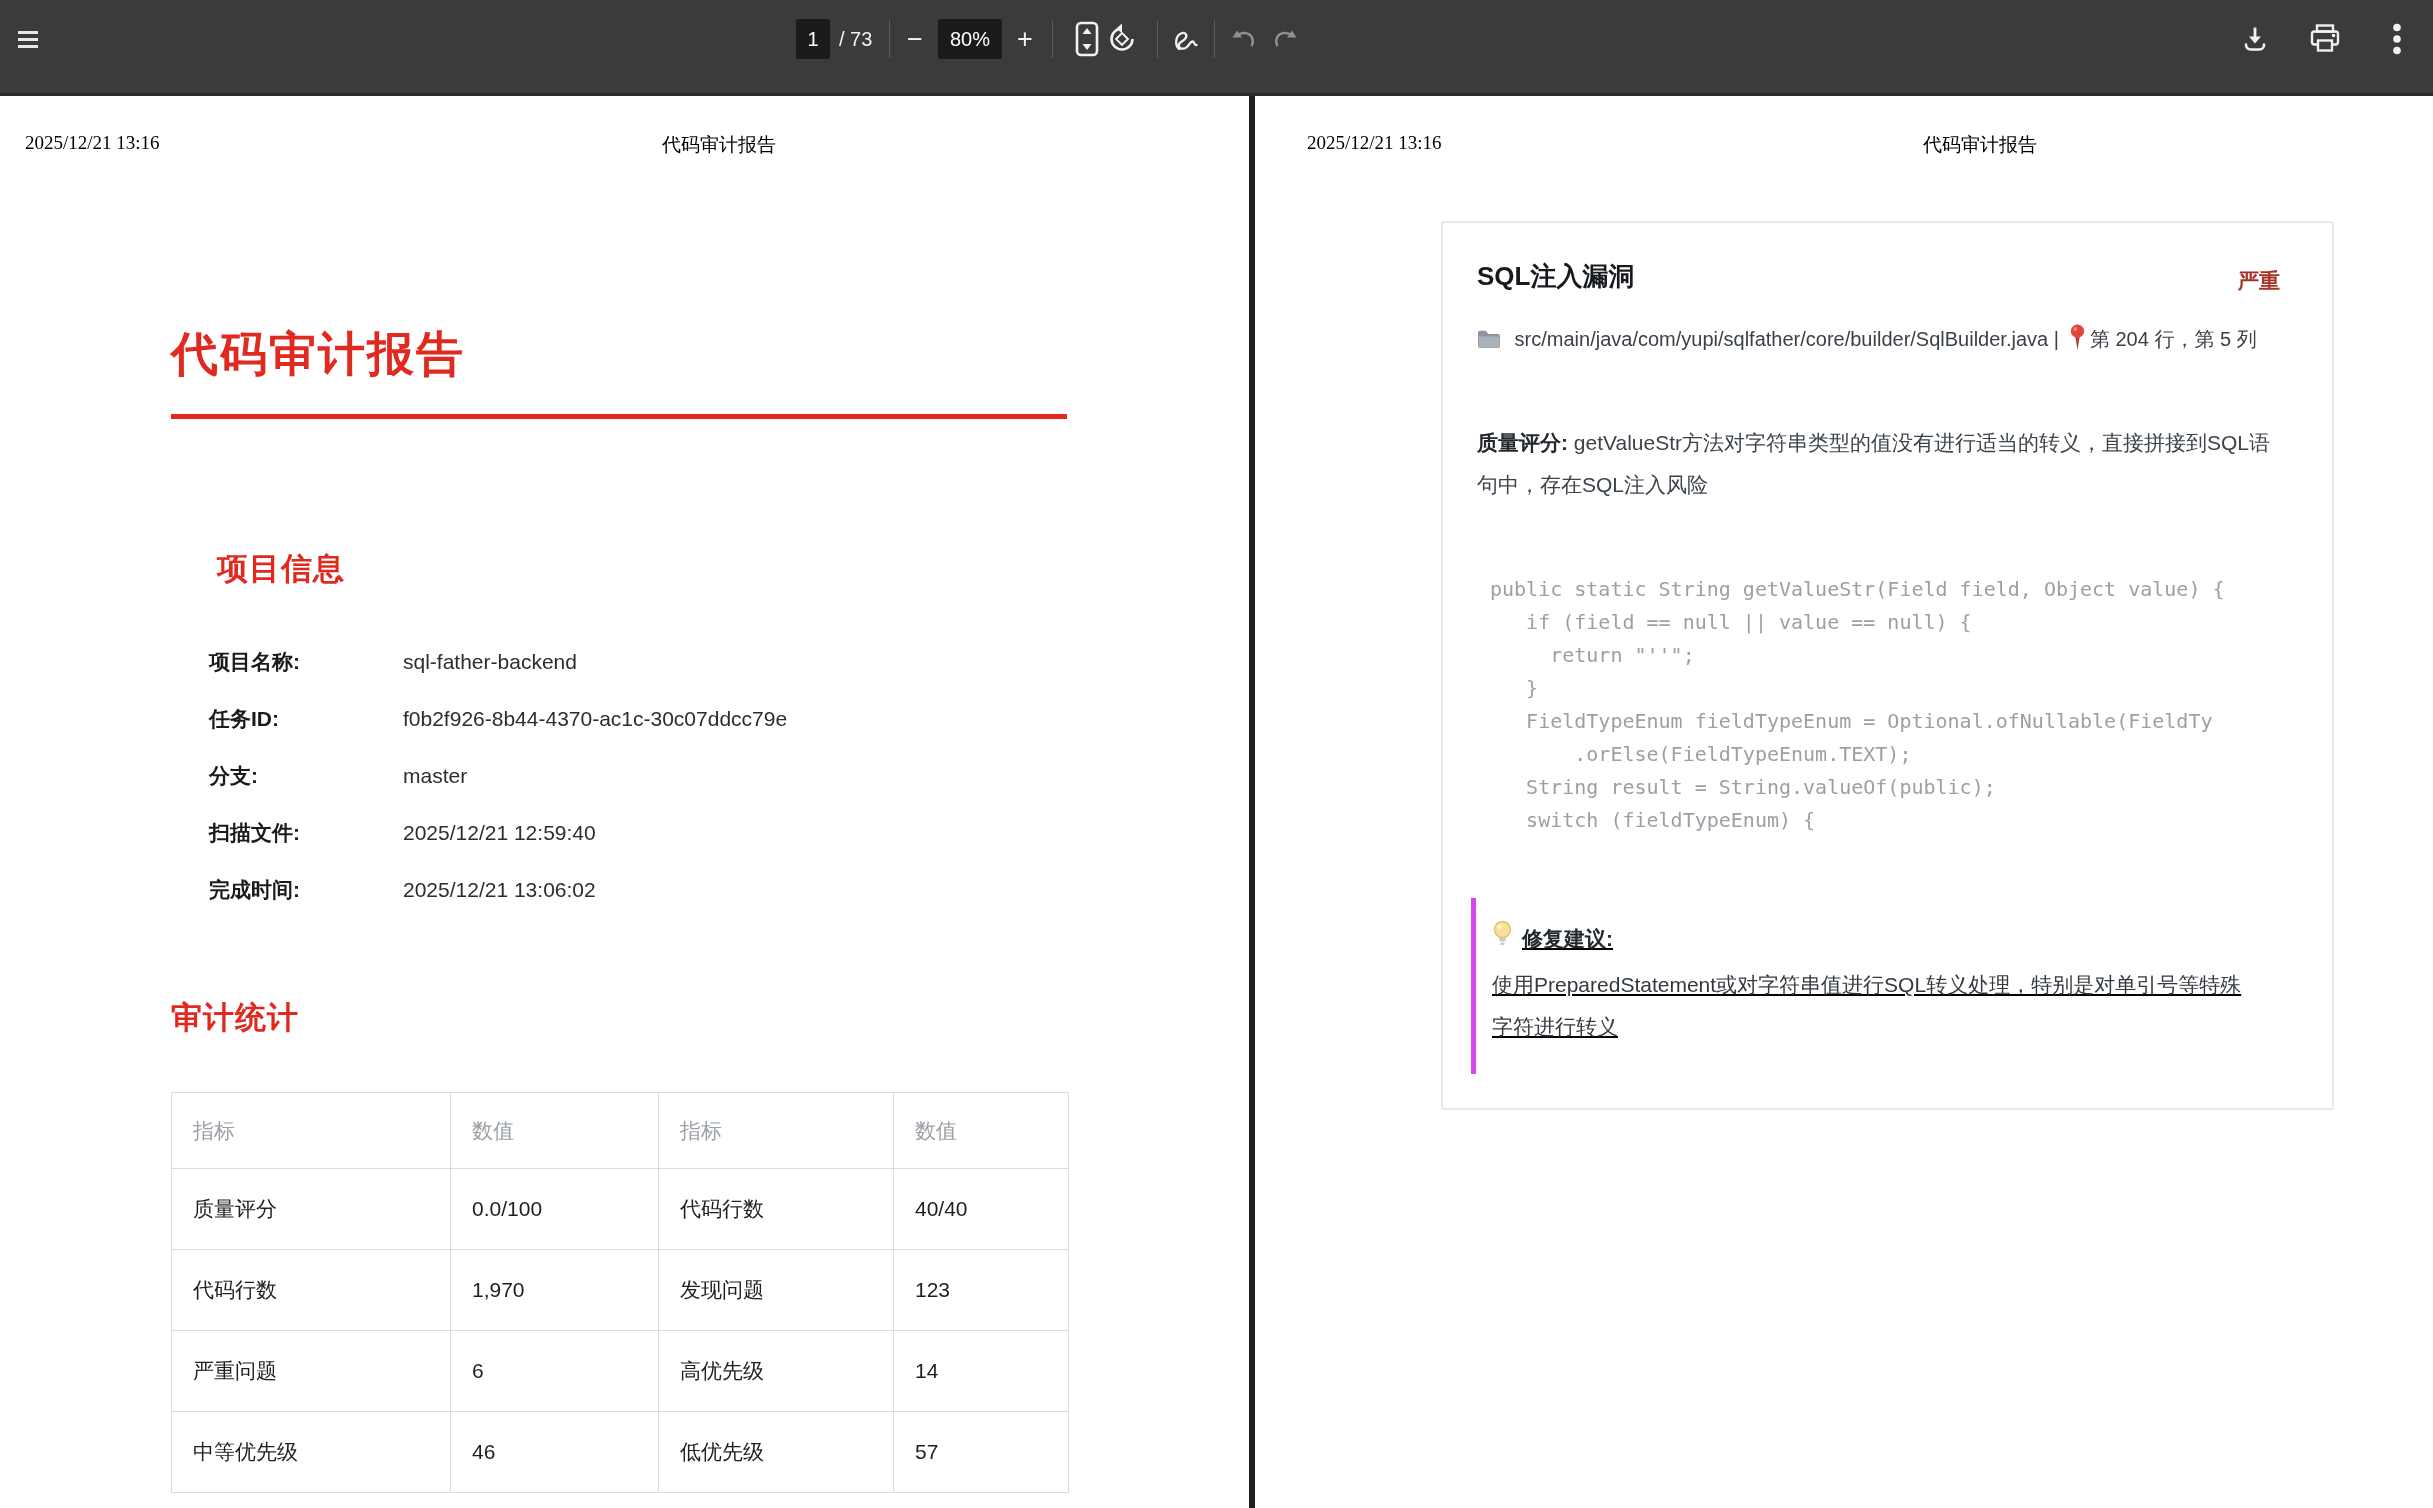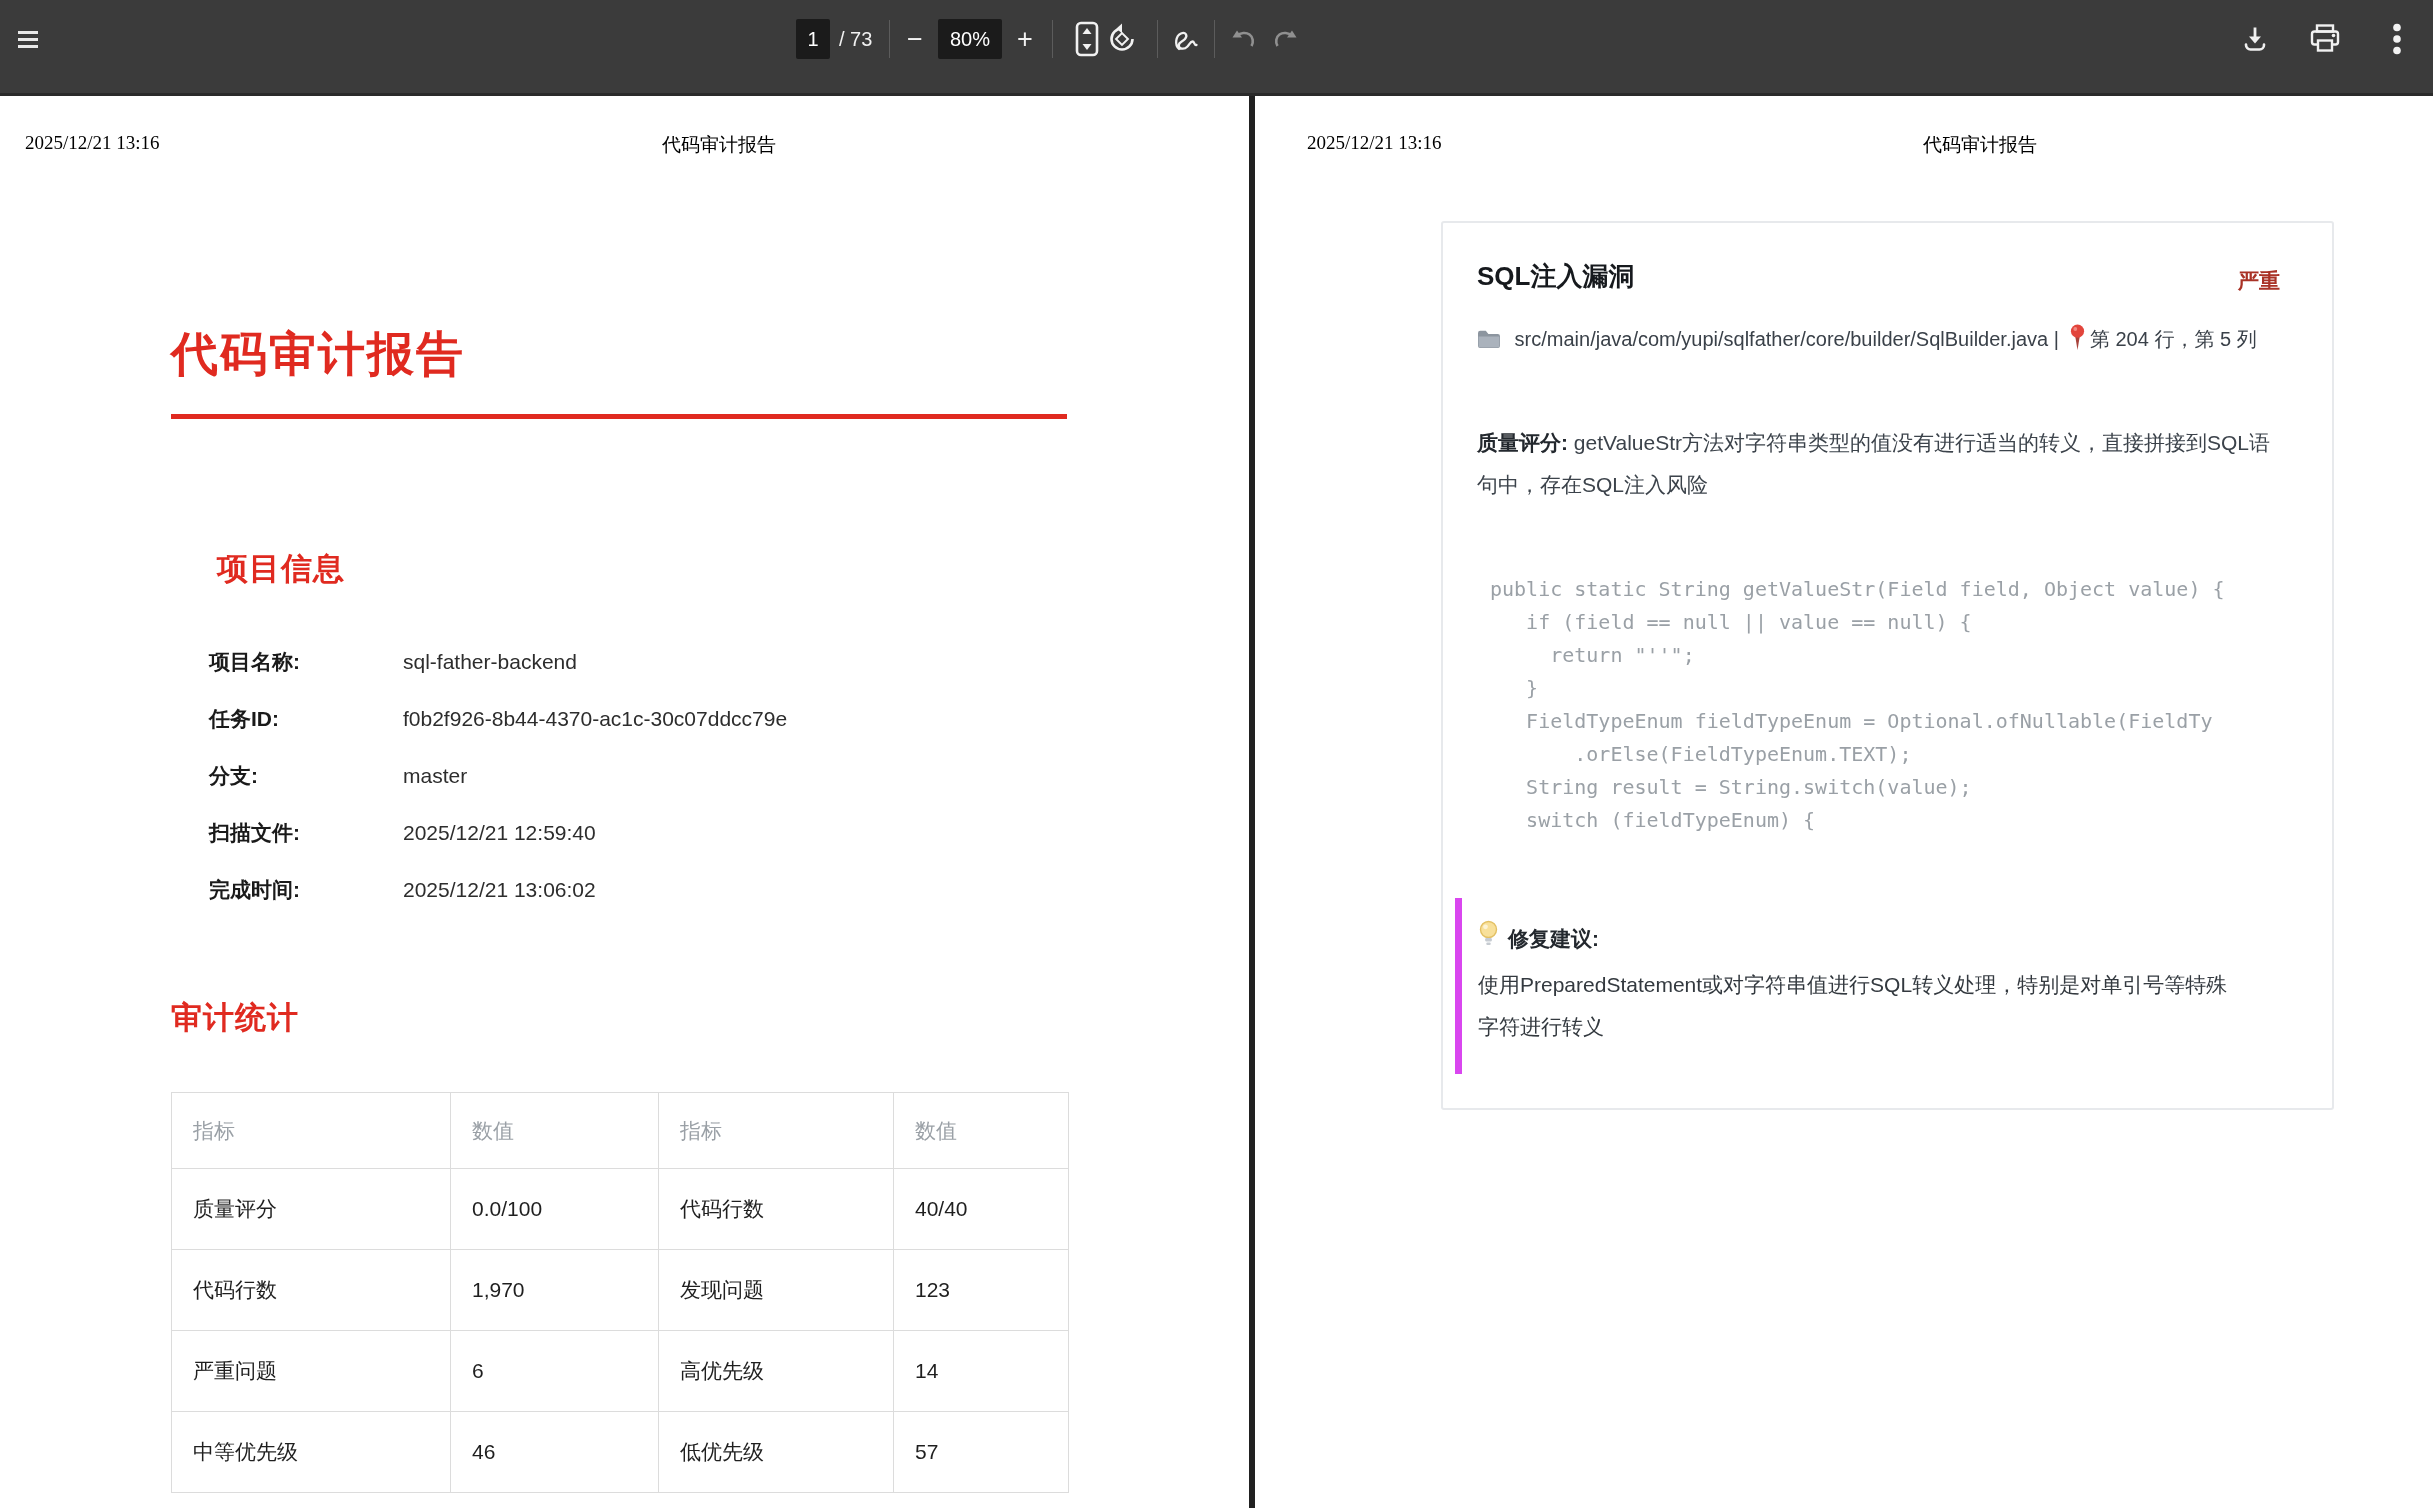--- a/index.html
+++ b/index.html
@@ -69,22 +69,22 @@
                 line-height:40px; color:#3a4149; }
   .issue-path svg { vertical-align:-3px; margin-right:8px; }
   .issue-path .pin svg { margin:0 4px 0 10px; vertical-align:-5px; }
   .issue-desc { position:absolute; left:34px; top:199px; width:796px; font-size:21px;
                 line-height:42px; color:#3c434b; }
   .issue-desc b { color:#23282e; }
   .code-block { position:absolute; left:47px; top:350px; width:832px; height:267px;
                 overflow:hidden; font-family:"DejaVu Sans Mono", monospace;
                 font-size:20px; line-height:33px; color:#9aa0a6; }
   .code-line { white-space:pre; }
-  .suggestion { position:absolute; left:12px; top:675px; width:796px;
-                border-left:7px solid #d946ef; padding:22px 0 26px 16px; }
+  .suggestion { position:absolute; left:28px; top:675px; width:796px;
+                border-left:5px solid #d946ef; padding:22px 0 26px 16px;text-decoration:underline; }
   .sugg-head { display:flex; align-items:center; gap:9px; font-size:21px; font-weight:bold;
                color:#23282e; line-height:34px; }
   .sugg-text { margin-top:6px; width:762px; font-size:21px; line-height:42px; color:#33393f; }
 </style>
 </head>
 <body>
 
 <div class="screen">
 
   <div class="toolbar">
@@ -296,21 +296,21 @@
         <span>getValueStr方法对字符串类型的值没有进行适当的转义，直接拼接到SQL语句中，存在SQL注入风险</span>
       </p>
 
       <div class="code-block">
         <div class="code-line">public static String getValueStr(Field field, Object value) {</div>
         <div class="code-line">   if (field == null || value == null) {</div>
         <div class="code-line">     return "''";</div>
         <div class="code-line">   }</div>
         <div class="code-line">   FieldTypeEnum fieldTypeEnum = Optional.ofNullable(FieldTy</div>
         <div class="code-line">       .orElse(FieldTypeEnum.TEXT);</div>
-        <div class="code-line">   String result = String.switch(value);</div>
+        <div class="code-line">   String result = String.valueOf(public);</div>
         <div class="code-line">   switch (fieldTypeEnum) {</div>
       </div>
 
       <div class="suggestion">
         <div class="sugg-head">
           <span>
             <svg width="21" height="28" viewBox="0 0 21 28">
               <circle cx="10.5" cy="9.5" r="8" fill="#f8e09a" stroke="#e3c064" stroke-width="1.4"></circle>
               <circle cx="7.5" cy="6.8" r="2.4" fill="#fdf3d5"></circle>
               <rect x="7.2" y="18" width="6.6" height="3.4" rx="1.2" fill="#c6cbd1"></rect>

